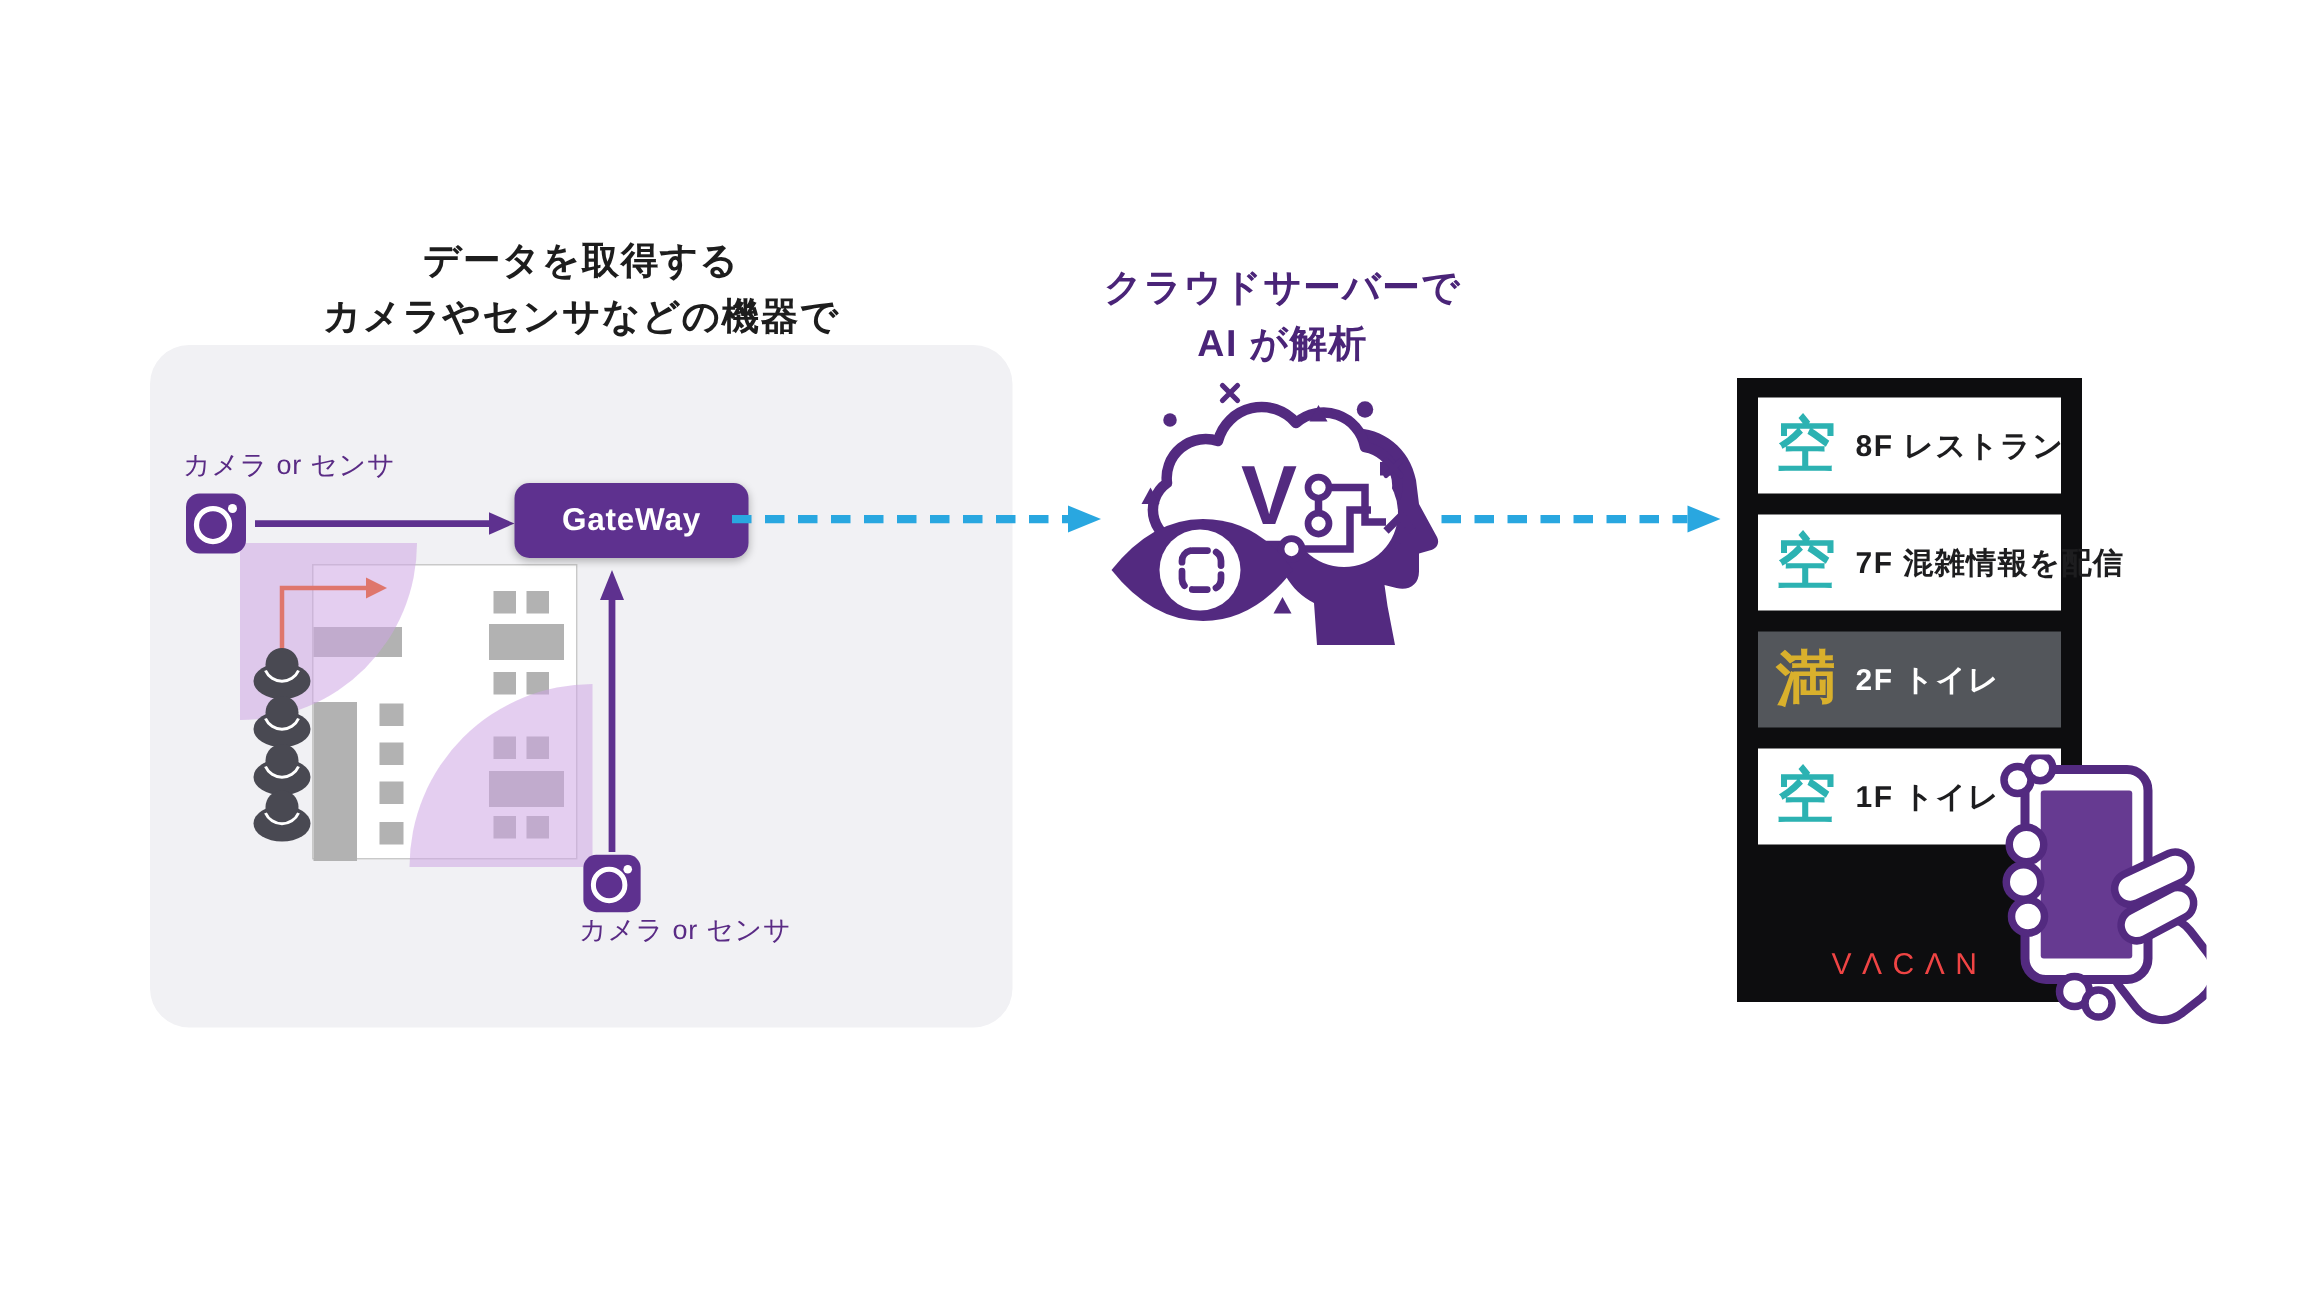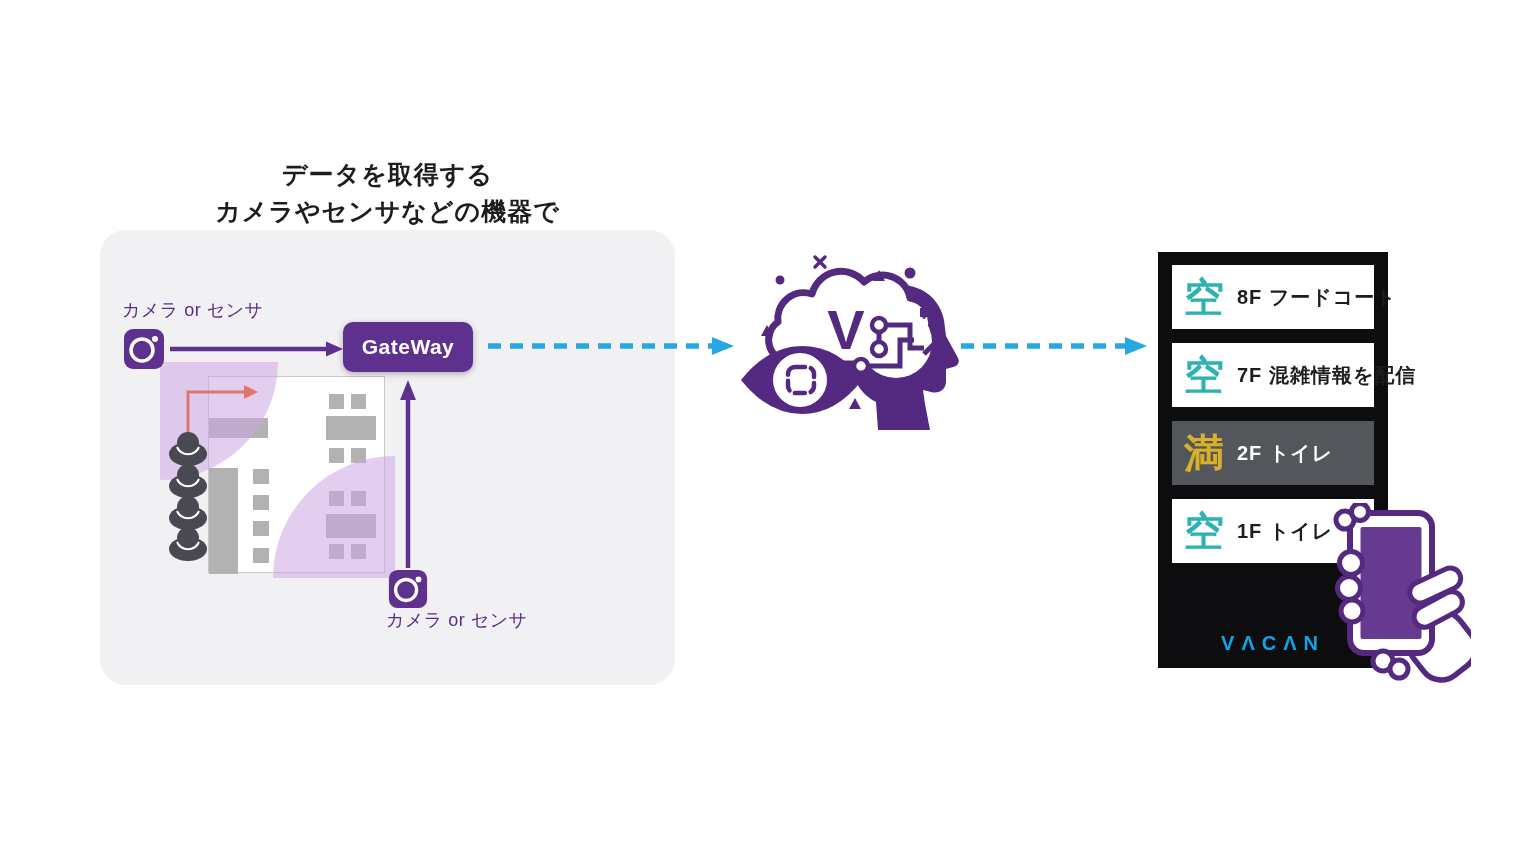--- a/index.html
+++ b/index.html
@@ -6,33 +6,33 @@
   body{font-family:"Liberation Sans","DejaVu Sans",sans-serif;}
   .canvas{position:relative;width:1536px;height:864px;background:#fff;overflow:hidden;}
   .abs{position:absolute;}
   .title{position:absolute;text-align:center;font-weight:bold;font-size:25px;line-height:37px;letter-spacing:1px;}
   .title.black{color:var(--heading-dark,#1d1d1d);}
   .title.purple{color:var(--purple-text,#4a2478);}
   .panel{position:absolute;left:100px;top:230px;width:575px;height:455px;background:var(--panel-bg,#f1f1f4);border-radius:26px;}
   .map{position:absolute;left:208px;top:376px;width:177px;height:197px;background:#fff;border:1px solid #c9c9c9;box-sizing:border-box;}
   .furn{position:absolute;background:var(--furniture-gray,#b2b2b2);}
   .cam-label{position:absolute;font-size:18px;font-weight:normal;color:var(--label-purple,#5a2b85);letter-spacing:.5px;white-space:nowrap;}
-  .gateway{position:absolute;left:343px;top:322px;width:130px;height:50px;background:var(--purple,#5e318f);
+  .gateway{position:absolute;left:343px;top:322px;width:156px;height:50px;background:var(--purple,#5e318f);
            border-radius:10px;color:#fff;font-weight:bold;font-size:21px;text-align:center;line-height:50px;
            letter-spacing:.5px;box-shadow:0 2px 6px rgba(0,0,0,.28);}
   .signage{position:absolute;left:1158px;top:252px;width:230px;height:416px;background:var(--black-panel,#0d0d0f);}
   .rows{position:absolute;left:14px;top:13px;right:14px;display:flex;flex-direction:column;gap:14px;}
   .srow{height:64px;display:flex;align-items:center;background:#fff;}
   .srow .status{font-size:40px;font-weight:bold;margin-left:12px;line-height:1;}
   .srow .slabel{font-size:20px;font-weight:bold;color:#1d1d1f;margin-left:13px;letter-spacing:1px;white-space:nowrap;}
   .srow.vacant .status{color:var(--teal,#2cb2b2);}
   .srow.full{background:var(--dark-row,#53565b);}
   .srow.full .status{color:var(--gold,#d9b02c);}
   .srow.full .slabel{color:#fff;}
-  .brand{position:absolute;bottom:13px;left:0;width:100%;text-align:center;color:#0ea5e9;font-weight:bold;
+  .brand{position:absolute;bottom:13px;left:0;width:100%;text-align:center;color:#ef4444;font-weight:normal;
          font-size:20px;letter-spacing:7px;}
   
   .sp{stroke:var(--purple,#5e318f);}
   .fp{fill:var(--purple,#5e318f);}
   .spd{stroke:var(--purple-deep,#532a80);}
   .fpd{fill:var(--purple-deep,#532a80);}
   .sb{stroke:var(--blue,#29a7e0);}
   .fb{fill:var(--blue,#29a7e0);}
   .ss{stroke:var(--salmon,#df766c);}
   .fs{fill:var(--salmon,#df766c);}
@@ -125,20 +125,24 @@
     <circle cx="20" cy="23" r="11" fill="none" stroke="#fff" stroke-width="3.5"></circle>
     <circle cx="33" cy="12" r="3" fill="#fff"></circle>
   </svg>
   <div class="cam-label" style="left:386px;top:608px;">カメラ or センサ</div>
 
   <svg class="abs" style="left:482px;top:333px;" width="262" height="26" viewBox="0 0 262 26">
     <line class="sb" x1="6" y1="13" x2="230" y2="13" stroke-width="5.5" stroke-dasharray="13 9"></line>
     <polygon class="fb" points="230,4 252,13 230,22"></polygon>
   </svg>
 
+  <div class="title purple" style="left:700px;top:174px;width:310px;">
+    <div>クラウドサーバーで</div>
+    <div>AI が解析</div>
+  </div>
 
   <svg class="abs" style="left:728px;top:250px;" width="240" height="200" viewBox="0 0 240 200">
 
     <path class="fpd" d="M 148 42 C 178 26 210 40 216 70 L 218 86 L 230 108 C 232 112 230 116 225 117 L 218 119 L 218 131
          C 218 140 211 144 203 142 L 195 140 L 197 154 L 202 180 L 150 180 L 148 152
          C 128 142 118 118 124 92 C 129 66 136 50 148 42 Z"></path>
 
     <path class="spd" fill="#fff" stroke-width="7" stroke-linejoin="round" d="M 62 112 A 22 22 0 0 1 50 72 A 26 26 0 0 1 84 44 A 30 30 0 0 1 136 32 A 28 28 0 0 1 182 48
          A 26 26 0 0 1 196 92 A 18 18 0 0 1 186 114 L 74 114 A 20 20 0 0 1 62 112 Z"></path>
     <circle class="wfill" cx="168" cy="92" r="36"></circle>
@@ -178,21 +182,21 @@
     <polygon class="fb" points="170,4 192,13 170,22"></polygon>
   </svg>
 
   <div class="title black" style="left:1117px;top:152px;width:310px;">
   </div>
 
   <div class="signage">
     <div class="rows">
       <div class="srow vacant">
         <span class="status">空</span>
-        <span class="slabel">8F フードコート</span>
+        <span class="slabel">8F レストラン</span>
       </div>
       <div class="srow vacant">
         <span class="status">空</span>
         <span class="slabel">7F 混雑情報を配信</span>
       </div>
       <div class="srow full">
         <span class="status">満</span>
         <span class="slabel">2F トイレ</span>
       </div>
       <div class="srow vacant">

